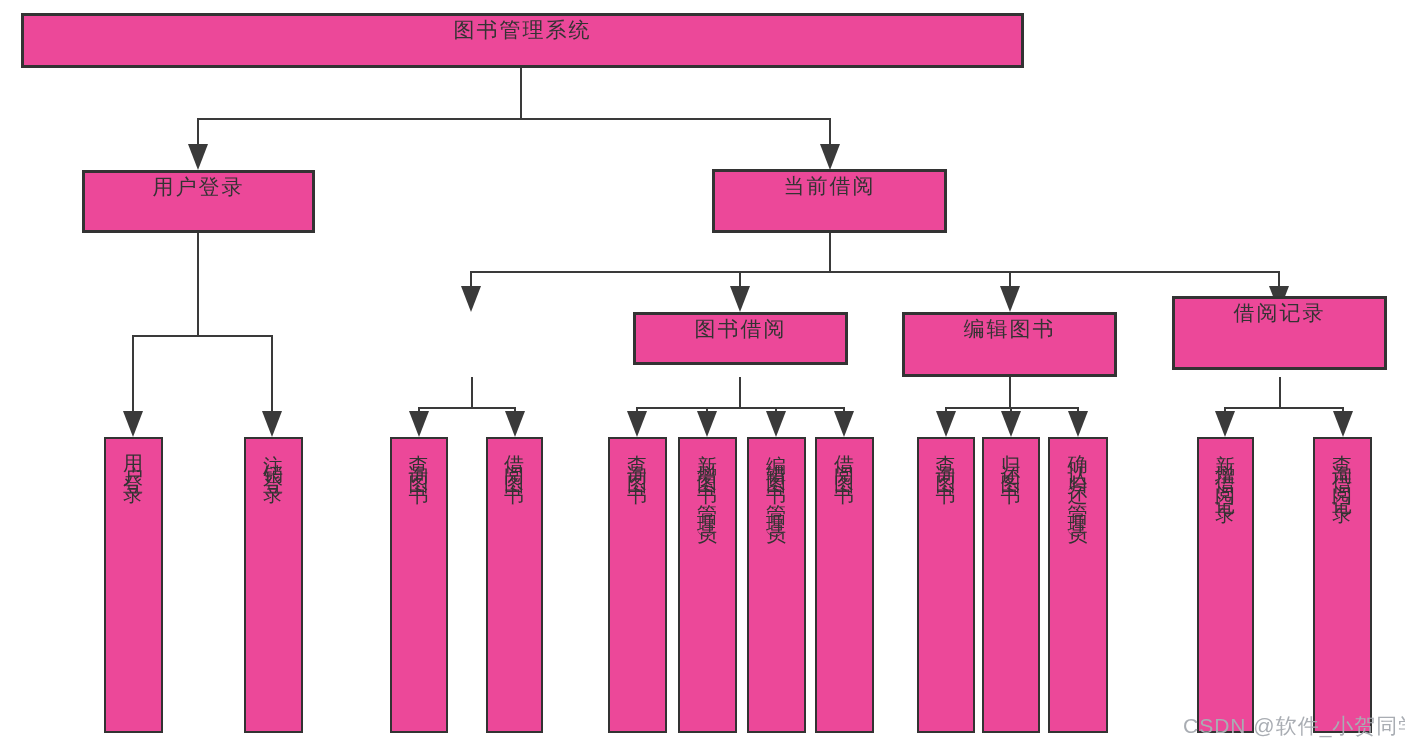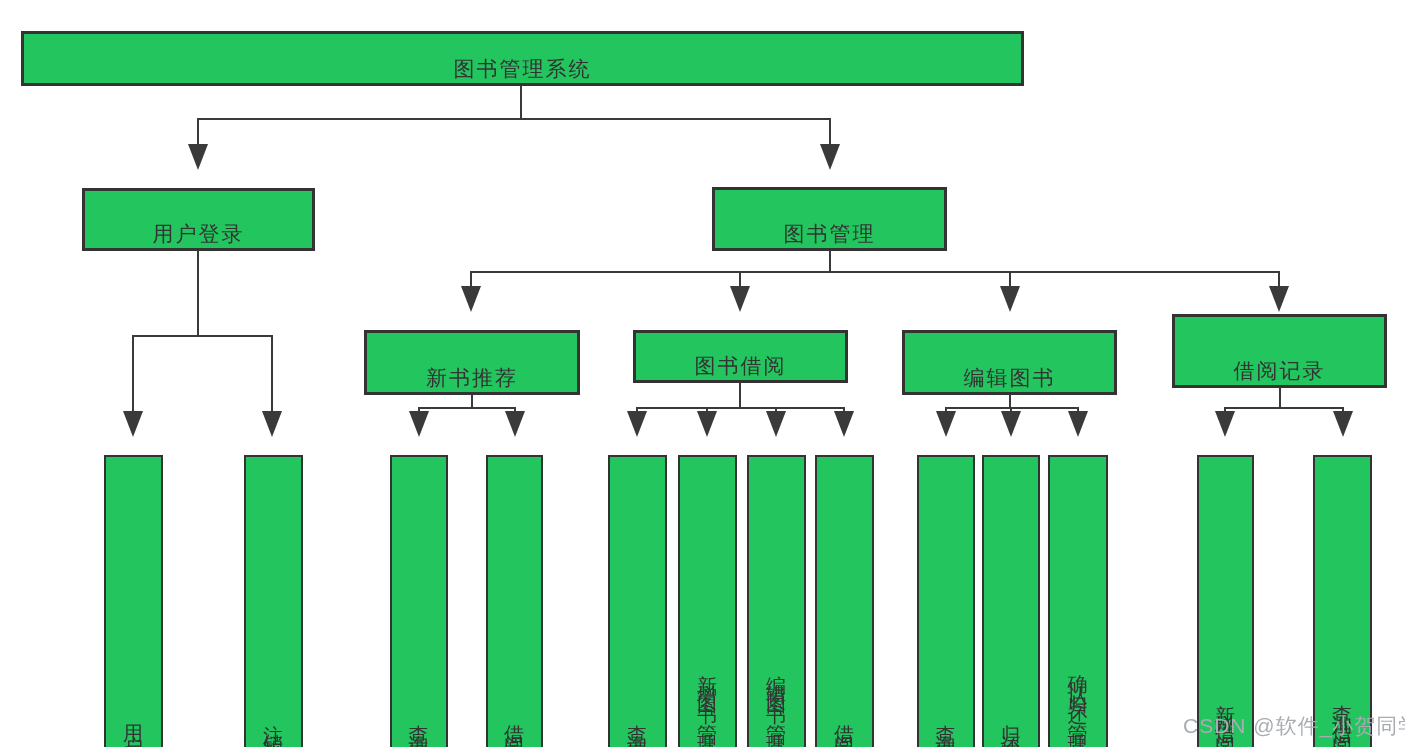--- a/index.html
+++ b/index.html
@@ -9,23 +9,23 @@
     --wm:#a9adb3;
     --bg:#ffffff;
   }
   html,body{margin:0;padding:0;background:var(--bg);}
   body{font-family:"Liberation Sans","DejaVu Sans",sans-serif;}
   .canvas{
     position:relative;width:1405px;height:747px;background:var(--bg);
     overflow:hidden;
   }
   .node{
-    position:absolute;background:#22c55e;border:3px solid var(--border);
-    box-sizing:border-box;display:flex;align-items:flex-end;justify-content:center;
-    font-size:21px;color:var(--text);letter-spacing:2px;z-index:2;margin-top:18px;
+    position:absolute;background:#ec4899;border:3px solid var(--border);
+    box-sizing:border-box;display:flex;align-items:flex-start;justify-content:center;
+    font-size:21px;color:var(--text);letter-spacing:2px;z-index:2;
   }
   .leaf{border-width:2px;}
   .leaf span{
     writing-mode:vertical-lr;text-orientation:mixed;
     font-size:20px;letter-spacing:10px;line-height:1;color:var(--text);
   }
   .vl{position:absolute;width:2px;background:var(--line);z-index:1;}
   .hl{position:absolute;height:2px;background:var(--line);z-index:1;}
   .arr{
     position:absolute;width:0;height:0;z-index:1;
@@ -50,44 +50,41 @@
   <div class="hl" style="left:197px;top:118px;width:634px"></div>
   <div class="vl" style="left:197px;top:118px;height:30px"></div>
   <div class="vl" style="left:829px;top:118px;height:30px"></div>
   <div class="arr" style="left:188px;top:144px"></div>
   <div class="arr" style="left:820px;top:144px"></div>
 
   <div class="node" style="left:82px;top:170px;width:233px;height:63px">
     <span>用户登录</span>
   </div>
   <div class="node" style="left:712px;top:169px;width:235px;height:64px">
-    <span>图书管理</span>
+    <span>当前借阅</span>
   </div>
 
   <div class="vl" style="left:197px;top:233px;height:102px"></div>
   <div class="hl" style="left:132px;top:335px;width:141px"></div>
   <div class="vl" style="left:132px;top:335px;height:80px"></div>
   <div class="vl" style="left:271px;top:335px;height:80px"></div>
   <div class="arr" style="left:123px;top:411px"></div>
   <div class="arr" style="left:262px;top:411px"></div>
 
   <div class="vl" style="left:829px;top:233px;height:38px"></div>
   <div class="hl" style="left:471px;top:271px;width:809px"></div>
   <div class="vl" style="left:470px;top:271px;height:18px"></div>
   <div class="vl" style="left:739px;top:271px;height:18px"></div>
   <div class="vl" style="left:1009px;top:271px;height:18px"></div>
   <div class="vl" style="left:1278px;top:271px;height:18px"></div>
   <div class="arr" style="left:461px;top:286px"></div>
   <div class="arr" style="left:730px;top:286px"></div>
   <div class="arr" style="left:1000px;top:286px"></div>
   <div class="arr" style="left:1269px;top:286px"></div>
 
-  <div class="node" style="left:364px;top:312px;width:216px;height:65px">
-    <span>新书推荐</span>
-  </div>
   <div class="node" style="left:633px;top:312px;width:215px;height:53px">
     <span>图书借阅</span>
   </div>
   <div class="node" style="left:902px;top:312px;width:215px;height:65px">
     <span>编辑图书</span>
   </div>
   <div class="node" style="left:1172px;top:296px;width:215px;height:74px">
     <span>借阅记录</span>
   </div>
 

